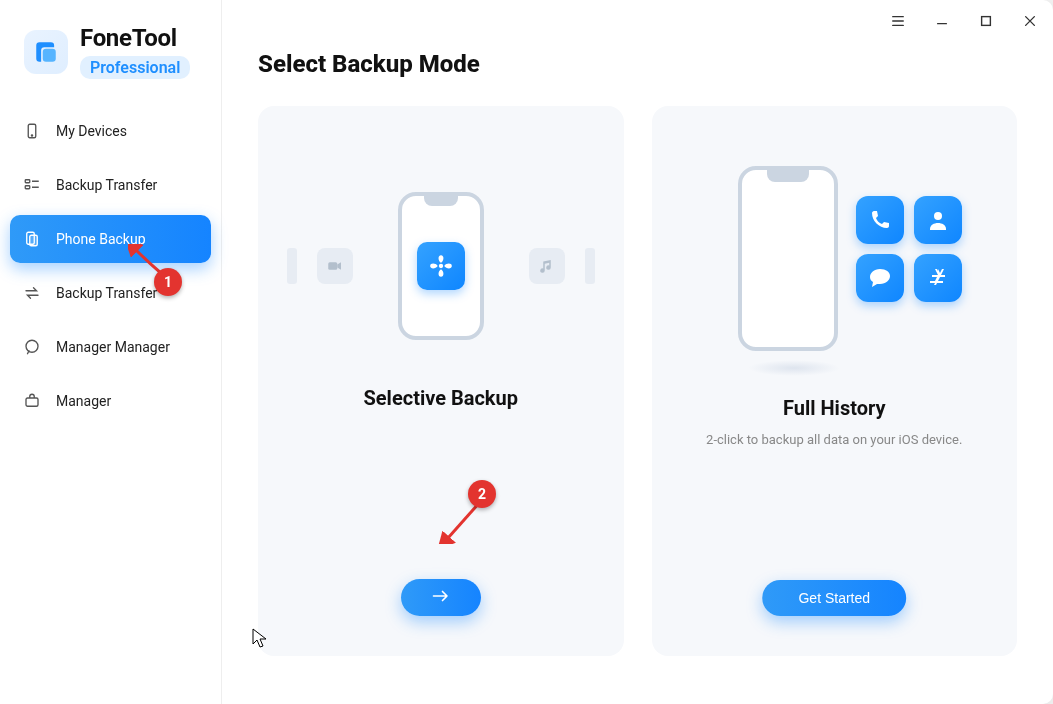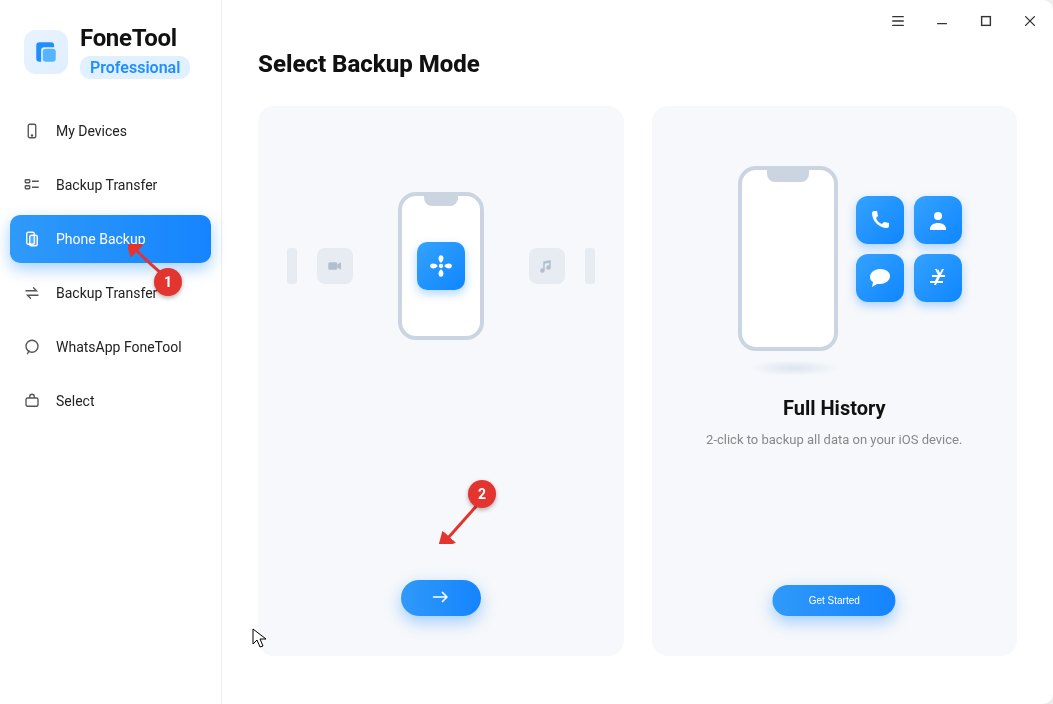--- a/index.html
+++ b/index.html
@@ -155,21 +155,21 @@
     text-align:center;
     padding: 0 40px;
   }
   .primary-btn {
     position:absolute;
     bottom: 40px;
     left: 50%;
     transform: translateX(-50%);
     background: linear-gradient(90deg,#2f9af8,#1584ff);
     color: #fff;
-    font-size: 10px;
+    font-size: 14px;
     padding: 10px 36px;
     border-radius: 999px;
     box-shadow: 0 6px 16px rgba(32,139,255,0.4);
     cursor:pointer;
     border:none;
     min-width: 120px;
     display:flex;justify-content:center;
   }
   .primary-btn.arrow-btn { width: 80px; min-width: unset; padding: 10px 0;}
   .primary-btn.arrow-btn svg { width: 18px; height: 14px; }
@@ -364,31 +364,31 @@
         <span>Backup Transfer</span>
       </div>
 
       <div class="nav-item">
         <span class="nv-icon">
           <svg viewBox="0 0 24 24" fill="none" stroke="#555" stroke-width="1.8">
               <circle cx="12" cy="11" r="8"></circle>
               <path d="M6 21l2-4" stroke-linecap="round"></path>
             </svg>
         </span>
-        <span>WhatsApp FoneTool</span>
+        <span>Manager Manager</span>
       </div>
 
       <div class="nav-item">
         <span class="nv-icon">
           <svg viewBox="0 0 24 24" fill="none" stroke="#555" stroke-width="1.8">
               <rect x="4" y="8" width="16" height="11" rx="2"></rect>
               <path d="M9 8V6a3 3 0 0 1 6 0v2"></path>
             </svg>
         </span>
-        <span>Select</span>
+        <span>Manager</span>
       </div>
     </nav>
   </aside>
 
   <main class="main">
     <h1 class="page-title">Select Backup Mode</h1>
 
     <div class="cards">
 
       <div class="card">
@@ -409,20 +409,21 @@
                 </svg>
             </div>
           </div>
           <div class="side-chip right">
             <svg viewBox="0 0 24 24">
                 <path d="M9 18a3 3 0 1 1-2-2.83V6l10-2v10a3 3 0 1 1-2-2.83V7.5L9 9v9z"></path>
               </svg>
           </div>
           <div class="side-sliver right"></div>
         </div>
+        <div class="card-title">Selective Backup</div>
         <button class="primary-btn arrow-btn">
           <span>
             <svg viewBox="0 0 24 16">
                 <path d="M2 8h18M14 2l6 6-6 6" fill="none" stroke="#fff" stroke-width="2.2" stroke-linecap="round" stroke-linejoin="round"></path>
               </svg>
           </span>
         </button>
       </div>
 
       <div class="card">

